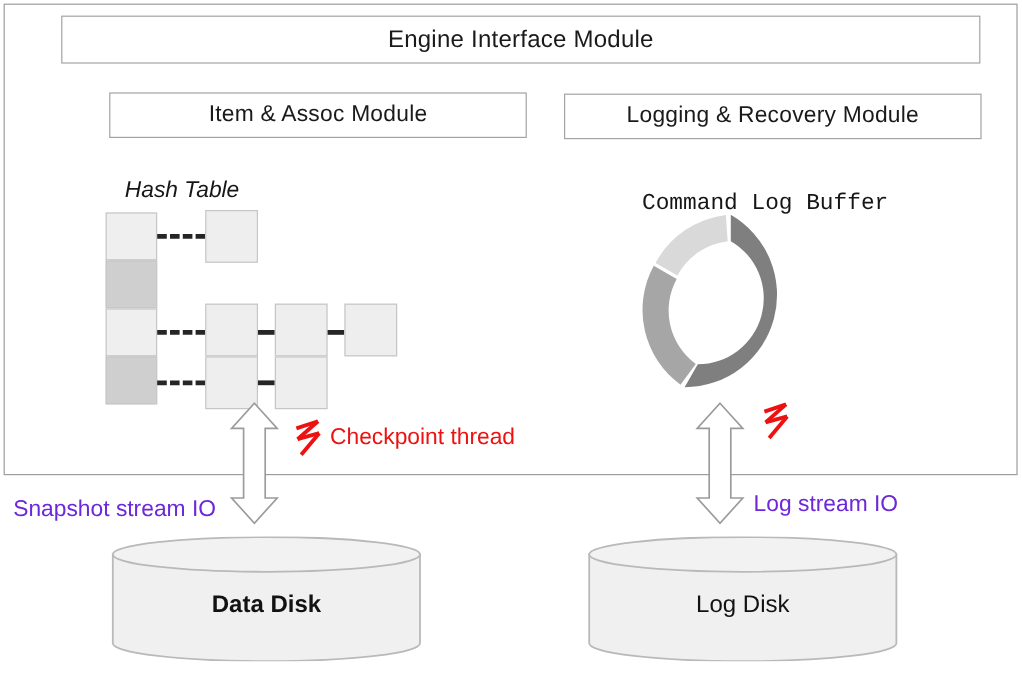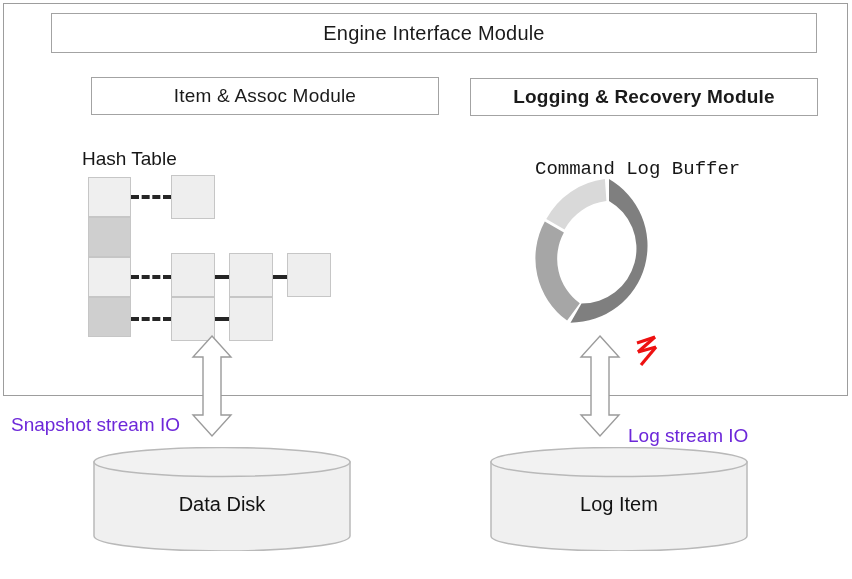--- a/index.html
+++ b/index.html
@@ -44,33 +44,33 @@
     letter-spacing: 0.2px;
     white-space: nowrap;
   }
   #engine-interface-box {
     left: 51px; top: 13px; width: 766px; height: 40px;
   }
   #item-assoc-box {
     left: 51px; top: 77px; width: 348px; height: 38px; margin-left: 40px;
   }
   #logging-recovery-box {
-    left: 470px; top: 78px; width: 348px; height: 38px; font-weight: bold;
+    left: 470px; top: 78px; width: 348px; height: 38px;
   }
   #item-assoc-box .module-label,
   #logging-recovery-box .module-label { font-size: 19px; }
 
   
   .caption {
     position: absolute;
     font-size: 19px;
     color: #161616;
     white-space: nowrap;
   }
-  #hash-table-caption { left: 82px; top: 148px; }
+  #hash-table-caption { left: 104px; top: 148px; font-style: italic; }
   #command-log-caption { left: 535px; top: 158px; font-family: Liberation Mono, monospace; }
 
   
   .bucket-cell {
     position: absolute;
     width: 43px;
     height: 40px;
     border: 1.5px solid #c6c6c6;
     box-sizing: border-box;
   }
@@ -125,34 +125,34 @@
   #log-flush-thread  { left: 633px; top: 334px; }
 
   
   .stream-label {
     position: absolute;
     font-size: 19px;
     color: #6d28d9;
     white-space: nowrap;
   }
   #snapshot-stream-label { left: 11px; top: 414px; }
-  #log-stream-label      { left: 628px; top: 425px; text-align: center; }
+  #log-stream-label      { left: 628px; top: 410px; text-align: center; }
 
   
   .disk {
     position: absolute;
   }
   .disk-label {
     position: absolute;
     width: 100%;
     text-align: center;
     font-size: 20px;
     color: #121212;
   }
-  #data-disk  { left: 92px;  top: 447px; width: 260px; height: 104px; }
+  #data-disk  { left: 92px;  top: 447px; width: 260px; height: 104px; font-weight: bold; }
   #log-disk   { left: 489px; top: 447px; width: 260px; height: 104px; }
   #data-disk .disk-label { top: 46px; }
   #log-disk  .disk-label { top: 46px; }
 </style>
 </head>
 <body>
 
 <div id="canvas">
 
   <div class="engine-frame"></div>
@@ -215,20 +215,29 @@
   </svg>
 
   <svg class="bidi-arrow" style="left:190px; top:334px; height:104px;" viewBox="0 0 44 104">
     <path d="M 22 2 L 41 23 L 31 23 L 31 81 L 41 81 L 22 102 L 3 81 L 13 81 L 13 23 L 3 23 Z" fill="#ffffff" stroke="#9b9b9b" stroke-width="1.4"></path>
   </svg>
 
   <svg class="bidi-arrow" style="left:578px; top:334px; height:104px;" viewBox="0 0 44 104">
     <path d="M 22 2 L 41 23 L 31 23 L 31 81 L 41 81 L 22 102 L 3 81 L 13 81 L 13 23 L 3 23 Z" fill="#ffffff" stroke="#9b9b9b" stroke-width="1.4"></path>
   </svg>
 
+  <div class="thread-annotation" id="checkpoint-thread">
+    <svg class="bolt-icon" width="26" height="34" viewBox="0 0 26 34">
+      <path d="M 4 9 L 22 3" stroke="#ee1111" stroke-width="3.2" fill="none"></path>
+      <path d="M 22 3 L 5 18" stroke="#ee1111" stroke-width="3.2" fill="none"></path>
+      <path d="M 5 18 L 23 13" stroke="#ee1111" stroke-width="3.2" fill="none"></path>
+      <path d="M 23 13 L 8 31" stroke="#ee1111" stroke-width="3.2" fill="none"></path>
+    </svg>
+    <span class="thread-label">Checkpoint thread</span>
+  </div>
 
   <div class="thread-annotation" id="log-flush-thread">
     <svg class="bolt-icon" width="26" height="34" viewBox="0 0 26 34">
       <path d="M 4 9 L 22 3" stroke="#ee1111" stroke-width="3.2" fill="none"></path>
       <path d="M 22 3 L 5 18" stroke="#ee1111" stroke-width="3.2" fill="none"></path>
       <path d="M 5 18 L 23 13" stroke="#ee1111" stroke-width="3.2" fill="none"></path>
       <path d="M 23 13 L 8 31" stroke="#ee1111" stroke-width="3.2" fill="none"></path>
     </svg>
   </div>
 
@@ -242,16 +251,16 @@
       <ellipse cx="130" cy="15" rx="128" ry="14.5" fill="#f2f2f2" stroke="#b9b9b9" stroke-width="1.5"></ellipse>
     </svg>
     <div class="disk-label">Data Disk</div>
   </div>
 
   <div class="disk" id="log-disk">
     <svg width="260" height="104" viewBox="0 0 260 104">
       <path d="M 2 15 L 2 89 A 128 15 0 0 0 258 89 L 258 15 Z" fill="#f0f0f0" stroke="#b9b9b9" stroke-width="1.5"></path>
       <ellipse cx="130" cy="15" rx="128" ry="14.5" fill="#f2f2f2" stroke="#b9b9b9" stroke-width="1.5"></ellipse>
     </svg>
-    <div class="disk-label">Log Item</div>
+    <div class="disk-label">Log Disk</div>
   </div>
 
 </div>
 
 </body></html>

